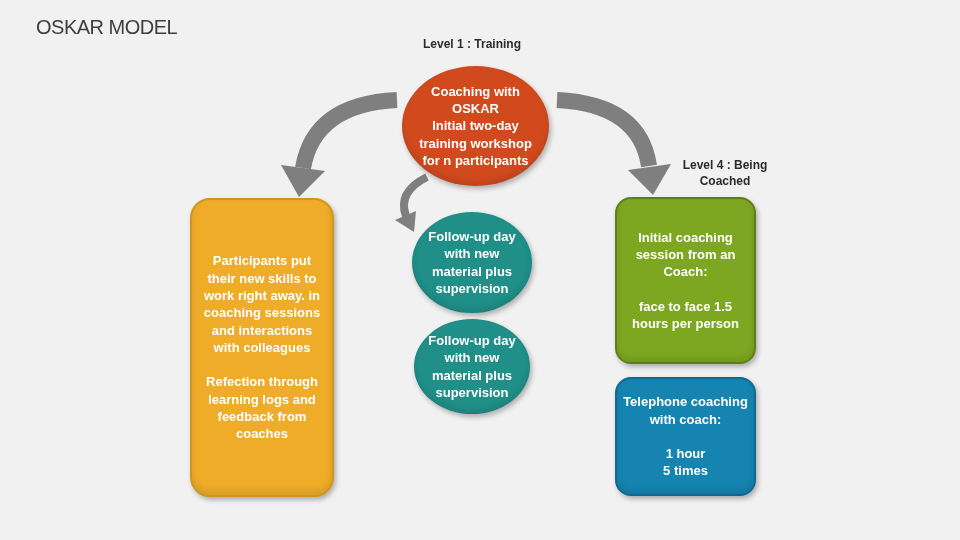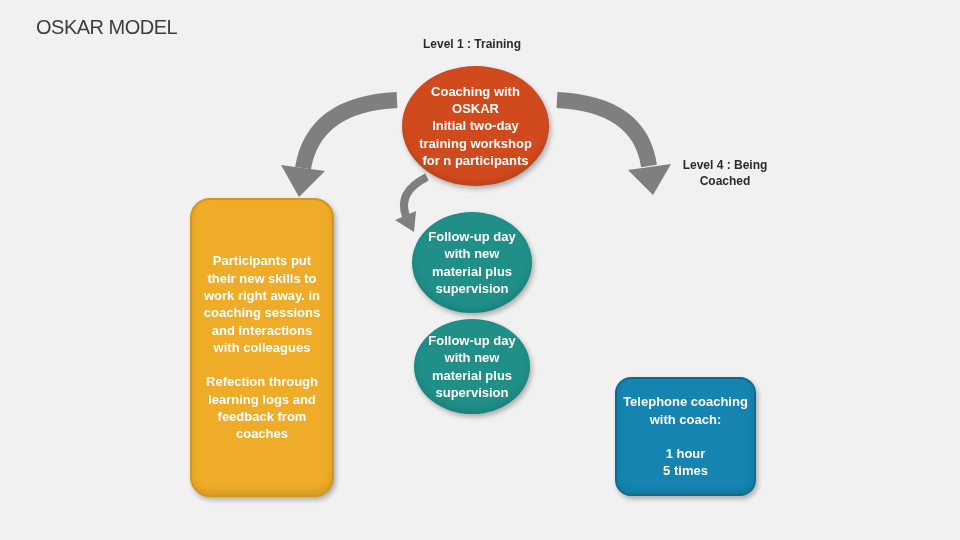--- a/index.html
+++ b/index.html
@@ -130,20 +130,28 @@
   </div>
 
   <div class="shape ellipse followup2">
     <div class="shape-text">Follow-up day
 with new
 material plus
 supervision</div>
   </div>
 
 
+  <div class="shape initial-box">
+    <div class="shape-text">Initial coaching
+session from an
+Coach:
+
+face to face 1.5
+hours per person</div>
+  </div>
 
   <div class="shape telephone-box">
     <div class="shape-text">Telephone coaching
 with coach:
 
 1 hour
 5 times</div>
   </div>
 
 </div>

